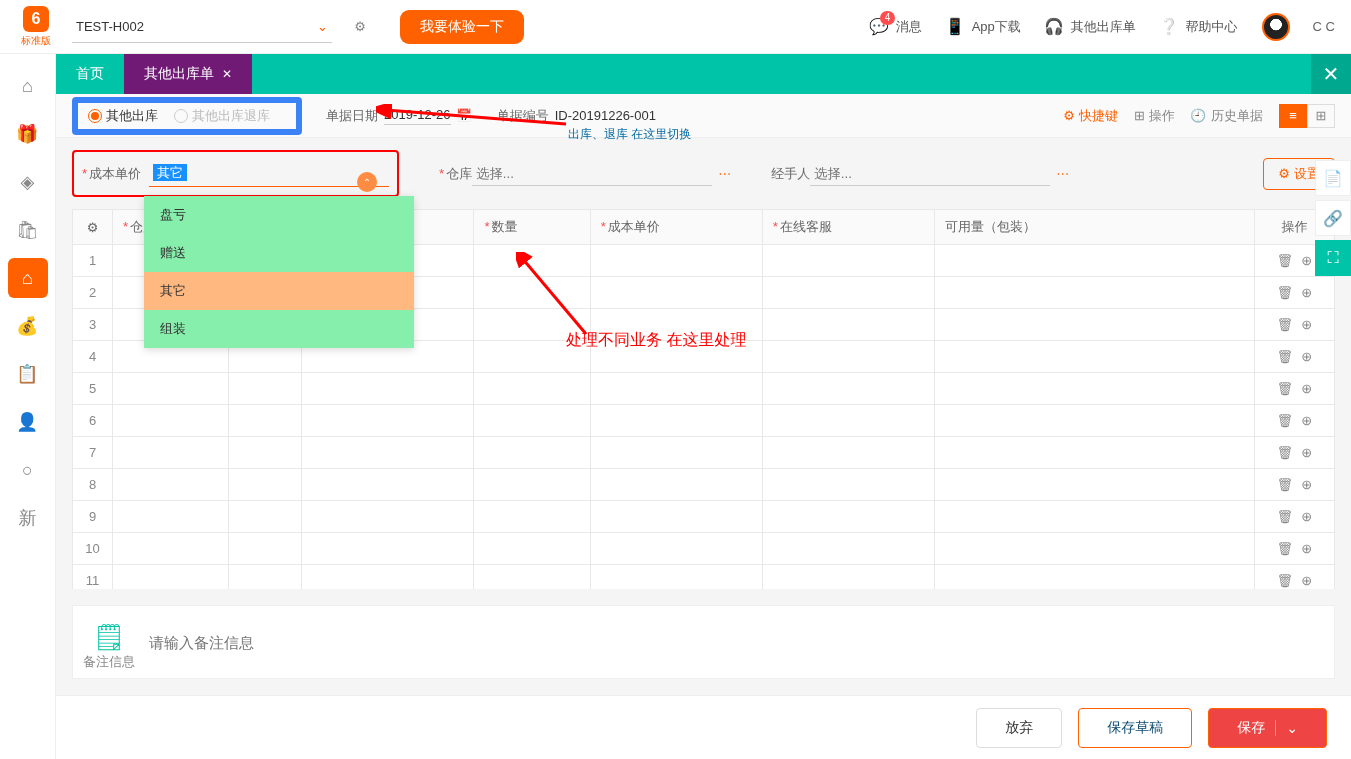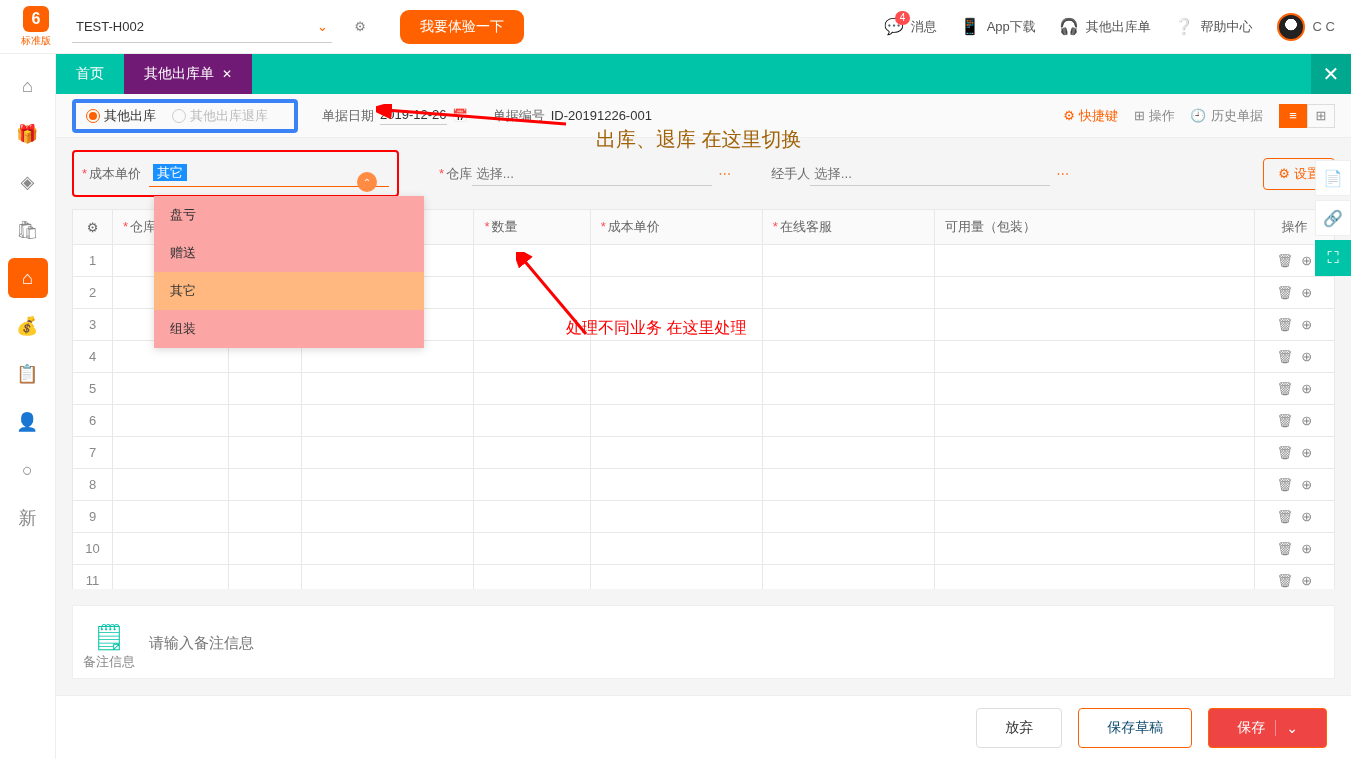--- a/index.html
+++ b/index.html
@@ -10,67 +10,67 @@
 .logo-text{font-size:10px;color:#ff6000;margin-top:2px}
 .org-select{width:260px;height:32px;border-bottom:1px solid #ccc;display:flex;align-items:center;justify-content:space-between;padding:0 4px;cursor:pointer}
 .org-select .chevron{color:#ff6000}
 .gear-btn{width:32px;height:32px;display:flex;align-items:center;justify-content:center;margin-left:12px;cursor:pointer;color:#888}
 .trial-btn{background:#ff6000;color:#fff;padding:8px 20px;border-radius:9px;margin-left:24px;cursor:pointer;font-size:14px}
 .top-spacer{flex:1}
 .top-link{display:flex;align-items:center;margin-left:24px;cursor:pointer;color:#555;position:relative}
 .top-link .ico{margin-right:6px;font-size:16px}
 .badge{position:absolute;top:-6px;left:10px;background:#ff4d4f;color:#fff;border-radius:8px;padding:0 5px;font-size:10px;line-height:14px}
 .avatar{width:28px;height:28px;border-radius:50%;background:radial-gradient(circle at 50% 40%,#fff 30%,#222 32%);margin-left:24px;border:2px solid #ff6000}
-.user-name{margin-left:8px;color:#666}
+.user-name{margin-left:23px;color:#666}
 .layout{display:flex;height:calc(100vh - 54px)}
 .sidebar{width:56px;background:#fff;border-right:1px solid #eee;display:flex;flex-direction:column;align-items:center;padding-top:8px}
 .side-item{width:40px;height:40px;display:flex;align-items:center;justify-content:center;margin:4px 0;border-radius:6px;cursor:pointer;color:#888;font-size:18px}
 .side-item.active{background:#ff6000;color:#fff}
 .main{flex:1;display:flex;flex-direction:column;position:relative}
 .tabs{height:40px;background:#00c4a7;display:flex;align-items:center}
 .tab{padding:0 20px;height:40px;display:flex;align-items:center;color:#fff;cursor:pointer;font-size:14px}
 .tab.active{background:#701a75}
 .tab .close{margin-left:8px;font-size:12px}
 .tabs-close{margin-left:auto;width:40px;height:40px;display:flex;align-items:center;justify-content:center;color:#fff;cursor:pointer;font-size:20px;background:#00a890}
 .toolbar{height:44px;background:#fafafa;display:flex;align-items:center;padding:0 16px;border-bottom:1px solid #eee}
-.radio-group{border:4px solid #3b82f6;padding:4px 10px;border-radius:4px;display:flex;align-items:center}
+.radio-group{border:6px solid #3b82f6;padding:4px 10px;border-radius:4px;display:flex;align-items:center}
 .radio{display:flex;align-items:center;margin-right:16px;cursor:pointer}
 .radio-dot{width:14px;height:14px;border:1px solid #ff6000;border-radius:50%;margin-right:4px;display:flex;align-items:center;justify-content:center}
 .radio-dot.checked::after{content:"";width:8px;height:8px;background:#ff6000;border-radius:50%}
 .radio.disabled{color:#bbb}
 .radio.disabled .radio-dot{border-color:#ccc}
 .tb-label{margin-left:24px;color:#666}
 .tb-val{margin-left:6px;color:#333}
 .tb-underline{border-bottom:1px solid #ccc;padding-bottom:2px}
 .cal-icon{color:#ff6000;margin-left:6px}
 .tb-spacer{flex:1}
 .tb-link{color:#ff6000;margin-left:16px;cursor:pointer;display:flex;align-items:center}
 .tb-link.gray{color:#888}
 .tb-link .ico{margin-right:4px}
 .view-switch{display:flex;margin-left:16px}
 .view-btn{width:28px;height:24px;border:1px solid #ddd;display:flex;align-items:center;justify-content:center;cursor:pointer;color:#888}
 .view-btn.active{background:#ff6000;color:#fff;border-color:#ff6000}
-.annotation1{position:absolute;top:32px;left:540px;color:#a16207;font-size:20px;z-index:5;pointer-events:none}
+.annotation1{position:absolute;top:32px;left:512px;color:#0369a1;font-size:12px;z-index:5;pointer-events:none}
 .arrow1{position:absolute;top:10px;left:320px;z-index:5;pointer-events:none}
 .filters{padding:12px 16px;display:flex;align-items:center;gap:40px}
 .filter-box{display:flex;align-items:center;position:relative}
 .filter-label{color:#666}
 .required{color:#ff4d4f;margin-right:2px}
 .filter-input{border:none;border-bottom:1px solid #ccc;padding:4px 24px 4px 4px;width:240px;background:transparent;color:#bbb}
 .dropdown-wrap{position:relative;border:2px solid #ff0000;padding:8px;border-radius:4px}
 .biz-input{border:none;border-bottom:1px solid #ff6000;padding:4px;width:240px}
 .biz-input .sel{background:#1890ff;color:#fff;padding:1px 4px}
 .dd-toggle{position:absolute;right:12px;top:12px;width:20px;height:20px;background:#ff8c42;border-radius:50%;display:flex;align-items:center;justify-content:center;color:#fff;font-size:10px;cursor:pointer}
-.dropdown{position:absolute;top:44px;left:80px;width:270px;background:#fca5a5;box-shadow:0 2px 8px rgba(0,0,0,0.15);z-index:10}
+.dropdown{position:absolute;top:44px;left:70px;width:270px;background:#86efac;box-shadow:0 2px 8px rgba(0,0,0,0.15);z-index:10}
 .dd-item{padding:10px 16px;cursor:pointer}
 .dd-item.selected{background:#ffb980}
 .more-icon{color:#ff6000;margin-left:6px;cursor:pointer}
 .settings-btn{border:1px solid #ff6000;color:#ff6000;padding:6px 14px;border-radius:4px;cursor:pointer;display:flex;align-items:center;margin-left:auto}
 .settings-btn .ico{margin-right:4px}
-.annotation2{position:absolute;top:224px;left:510px;color:#ff0000;font-size:16px;z-index:5;pointer-events:none}
+.annotation2{position:absolute;top:236px;left:510px;color:#ff0000;font-size:16px;z-index:5;pointer-events:none}
 .arrow2{position:absolute;top:158px;left:460px;z-index:5;pointer-events:none}
 .table-wrap{padding:0 16px;flex:1;overflow:auto}
 table{width:100%;border-collapse:collapse;background:#fff}
 th,td{border:1px solid #e8e8e8;padding:8px 10px;text-align:left;font-size:13px;height:32px}
 th{background:#fafafa;color:#666;font-weight:normal}
 th.req::before{content:"*";color:#ff4d4f;margin-right:2px}
 .row-num{text-align:center;width:40px;color:#888}
 .gear-col{width:40px;text-align:center}
 .op-col{text-align:center}
 .op-cell{text-align:center;color:#888}

